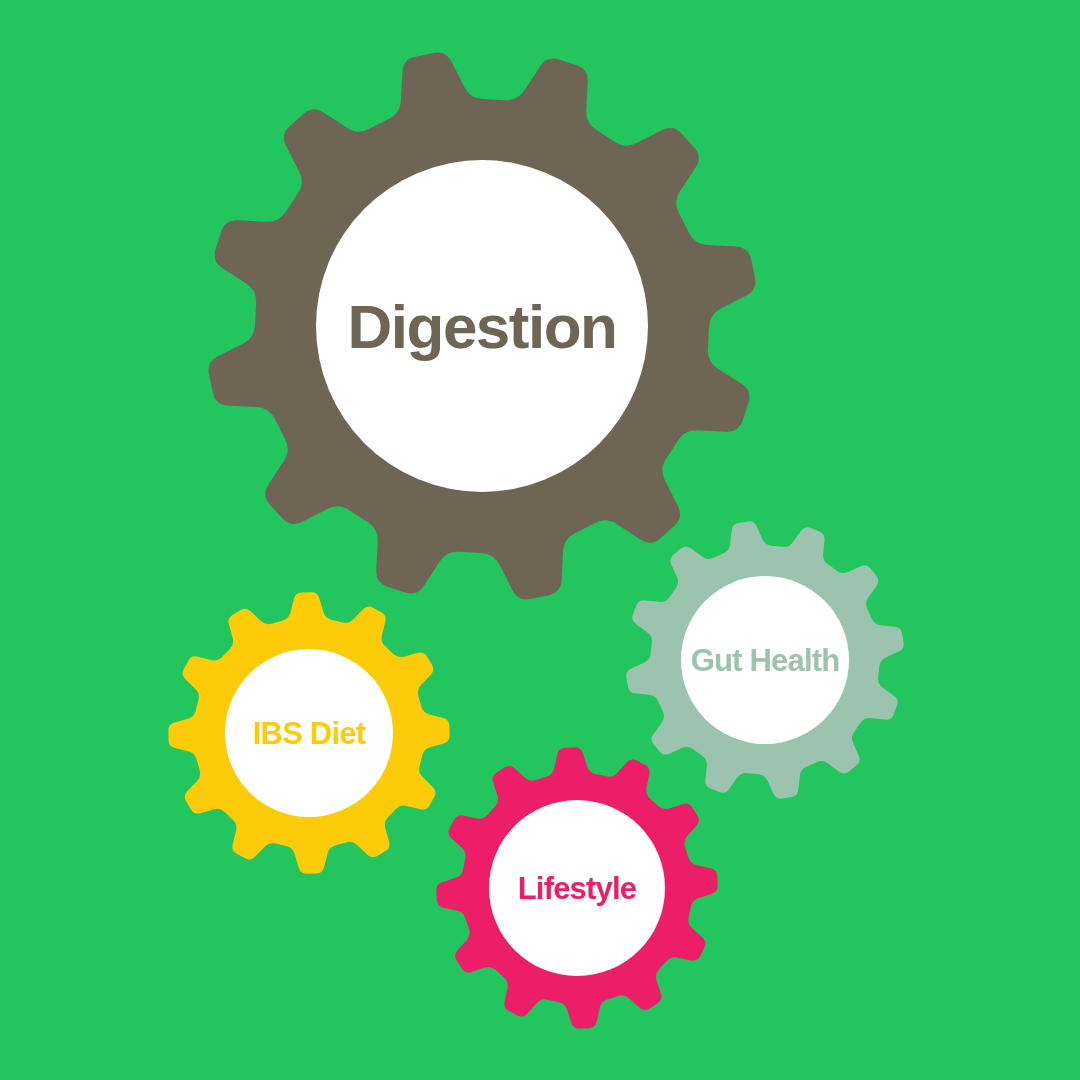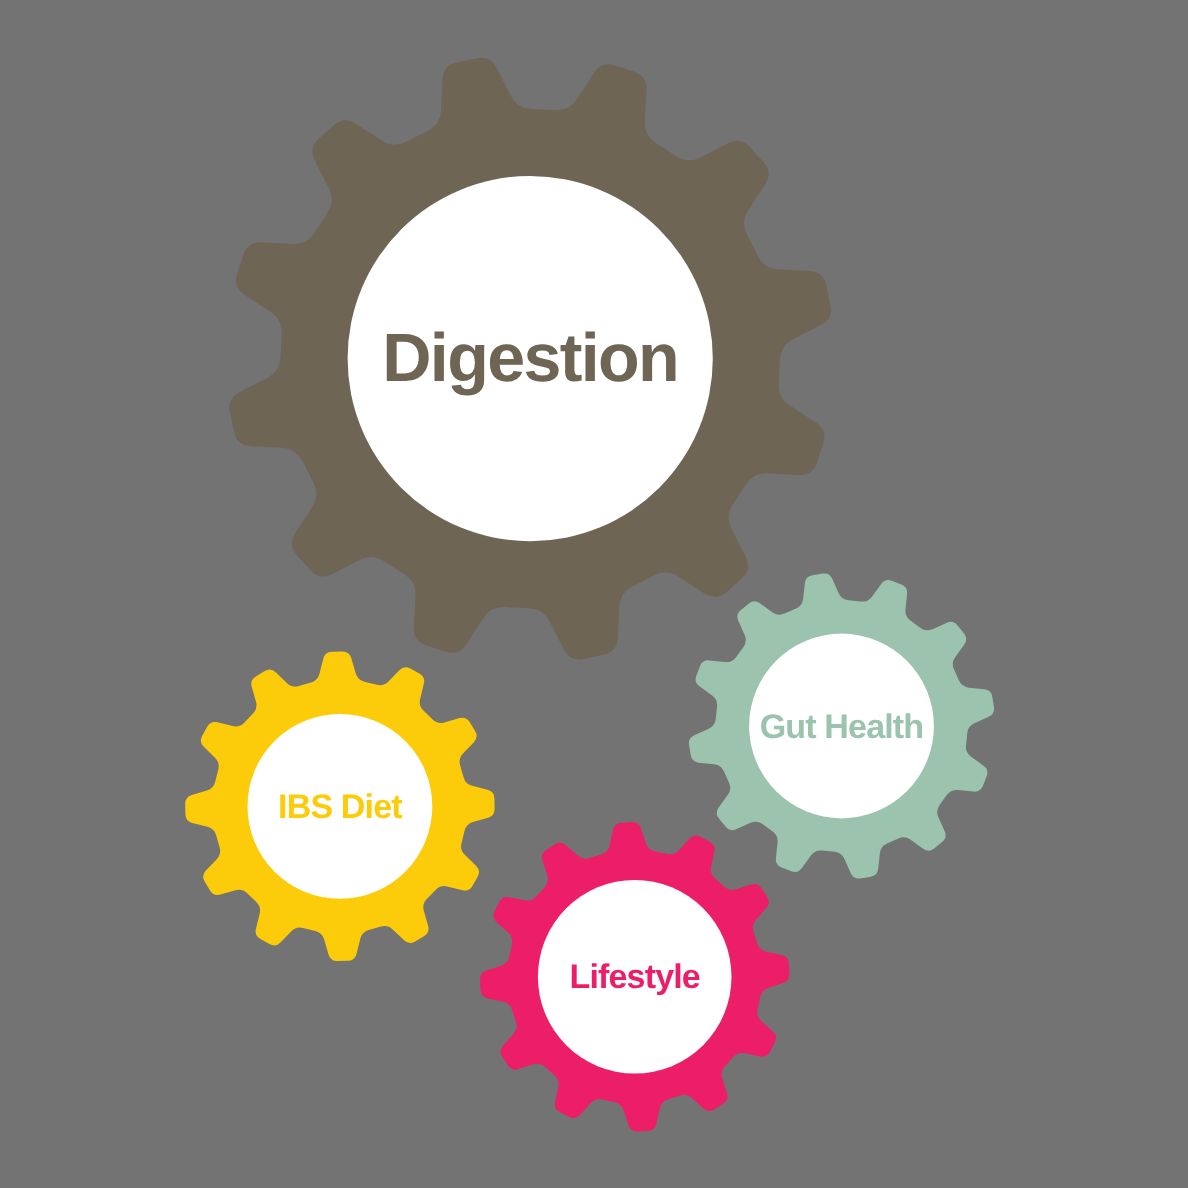--- a/index.html
+++ b/index.html
@@ -11,21 +11,21 @@
   body {
     width: 1080px;
     height: 1080px;
     overflow: hidden;
     font-family: "Liberation Sans", sans-serif;
   }
   #stage {
     position: relative;
     width: 1080px;
     height: 1080px;
-    background: #737373;
+    background: #22c55e;
   }
   #gear-svg {
     position: absolute;
     left: 0;
     top: 0;
     width: 1080px;
     height: 1080px;
     display: block;
   }
   .gear-label {

